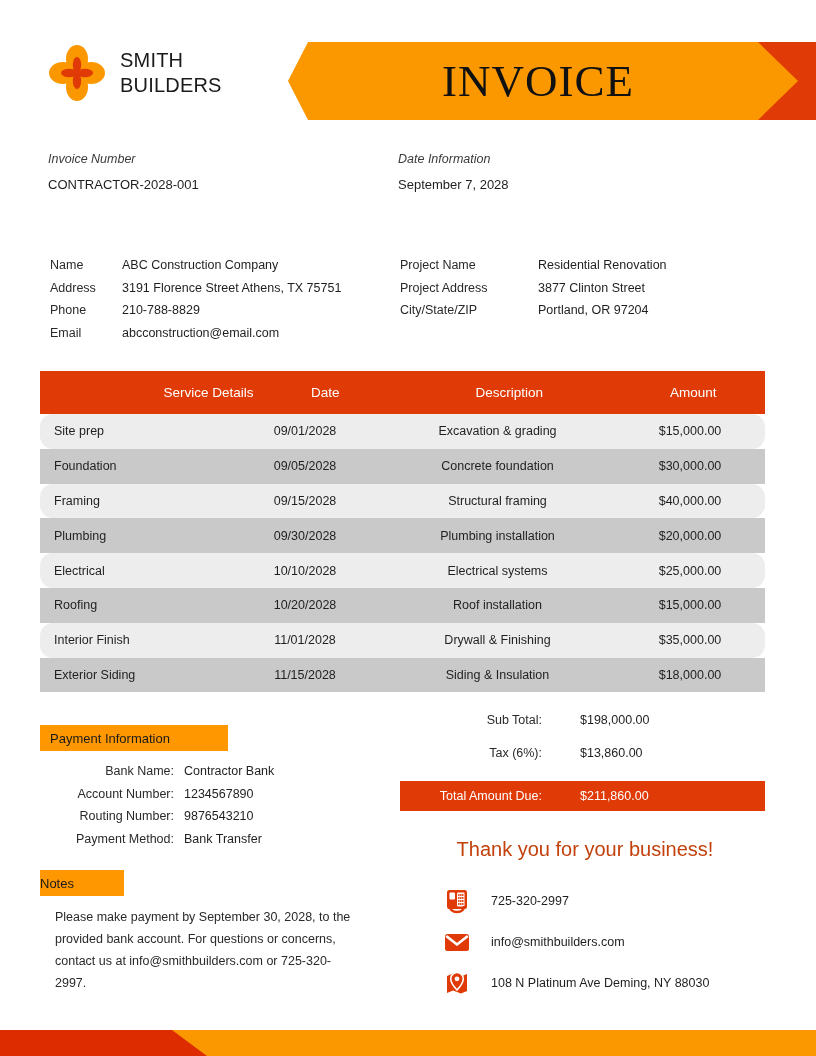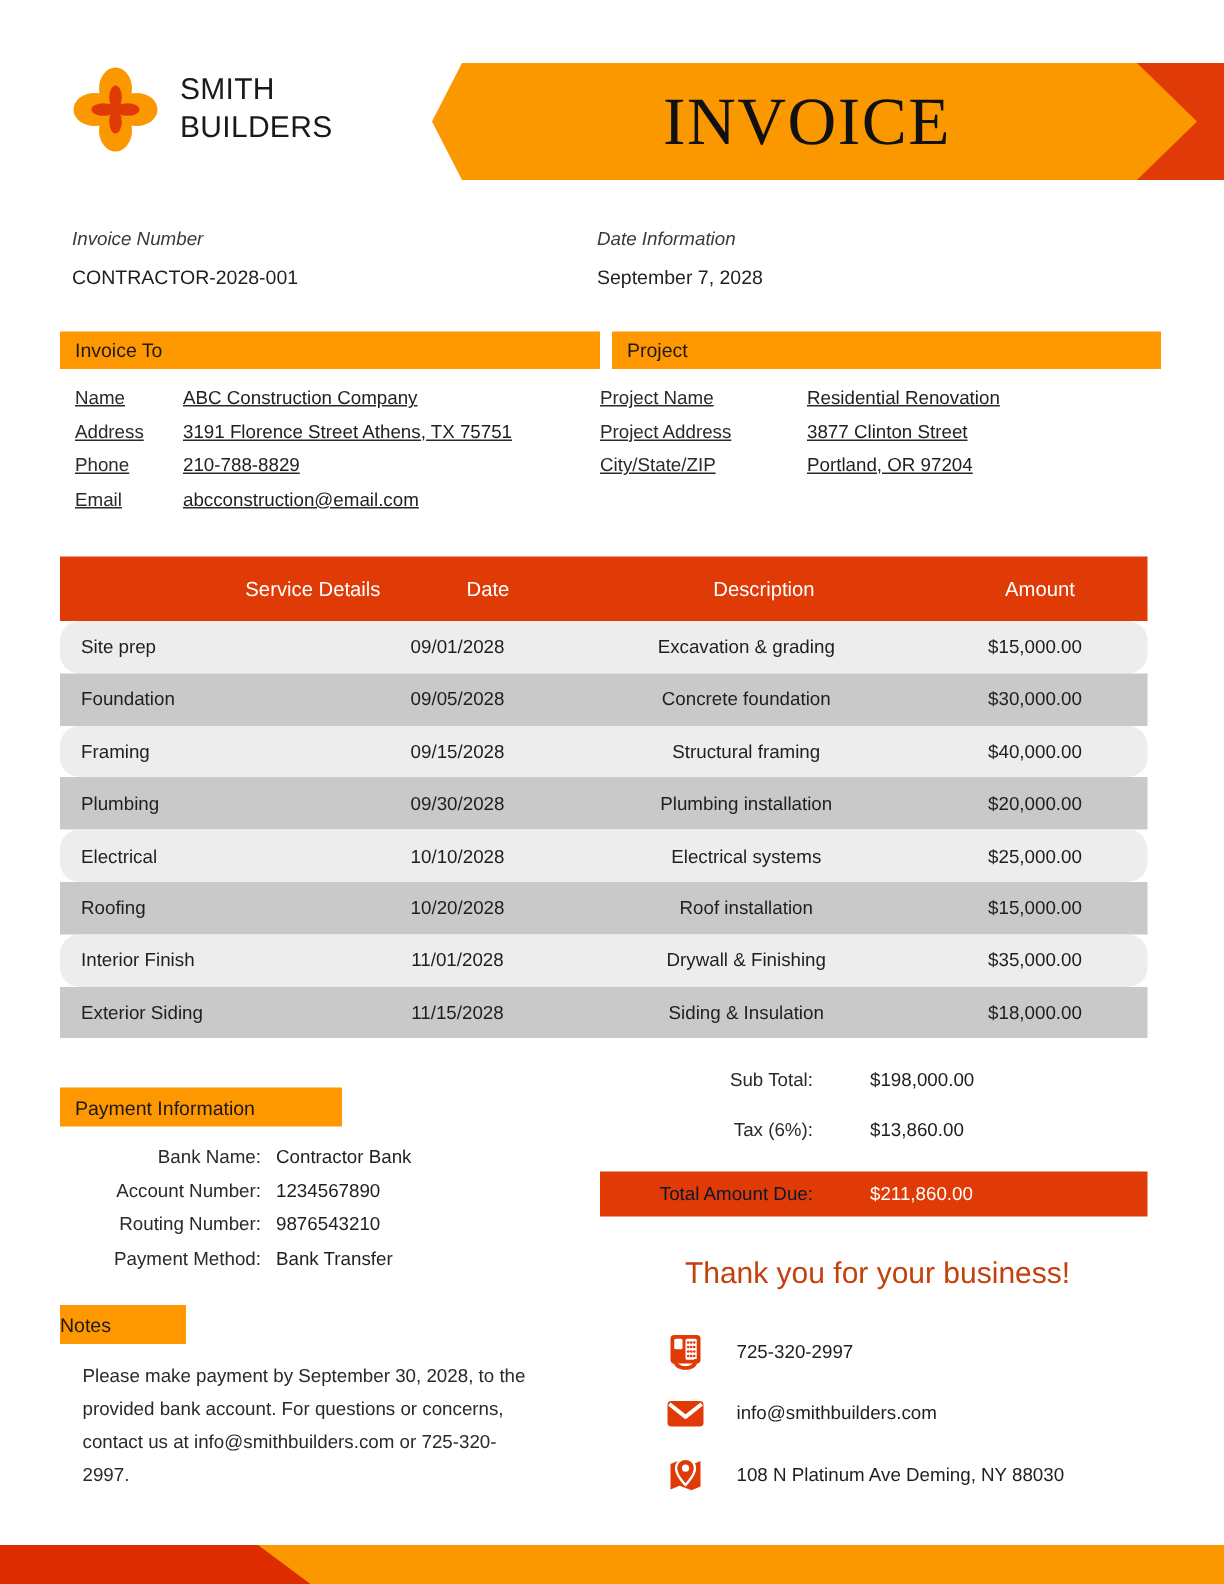--- a/index.html
+++ b/index.html
@@ -41,21 +41,21 @@
   
   .bands { position: absolute; left: 40px; top: 221px; width: 734px; display: flex; gap: 8px; }
   .band { height: 25px; background: #FF9800; display: flex; align-items: center; }
   .band-invoice-to { width: 360px; padding-left: 10px; }
   .band-project { width: 366px; padding-left: 10px; }
   .band-title { font-size: 13px; color: #1a1a1a; }
 
   .party { position: absolute; top: 258px; font-size: 12.5px; color: #2a2a2a; }
   .party-left { left: 50px; }
   .party-right { left: 400px; }
-  .party-row { display: flex; height: 22.5px; align-items: flex-start; text-decoration: underline; }
+  .party-row { display: flex; height: 22.5px; align-items: flex-start; }
   .party-left .pk { width: 72px; }
   .party-right .pk { width: 138px; }
   .pk { color: #2a2a2a; }
   .pv { color: #1f1f1f; }
 
   
   .tbl { position: absolute; left: 40px; top: 371px; width: 725px; }
   .tr { display: flex; align-items: center; }
   .thead { background: #E03A06; height: 43px; }
   .thead .td { color: #fff; font-size: 13.5px; text-align: center; }
@@ -92,21 +92,21 @@
 
   
   .totals { position: absolute; left: 400px; top: 703px; width: 365px; }
   .tot-row { display: flex; height: 33px; align-items: center; justify-content: space-between; }
   .tot-k { width: 180px; text-align: right; padding-right: 38px; font-size: 12.5px; color: #2a2a2a; }
   .tot-v { width: 185px; text-align: left; font-size: 12.5px; color: #1f1f1f; }
   .tot-due {
     margin-top: 12px; background: #E03A06; height: 30px;
     display: flex; align-items: center;
   }
-  .tot-due .tot-k { color: #0f172a; }
+  .tot-due .tot-k { color: #ffffff; }
   .tot-due .tot-v { color: #fff; }
 
   
   .thanks {
     position: absolute; left: 400px; top: 838px; width: 370px;
     text-align: center; font-size: 20px; color: #c2410c;
   }
   .contacts { position: absolute; left: 443px; top: 880px; width: 330px; }
   .contact-row { display: flex; align-items: center; height: 41px; }
   .contact-ico { width: 28px; height: 28px; flex: 0 0 28px; margin-right: 20px; }
@@ -152,28 +152,20 @@
     <div class="meta-col">
       <div class="meta-label">Invoice Number</div>
       <div class="meta-value">CONTRACTOR-2028-001</div>
     </div>
     <div class="meta-col">
       <div class="meta-label">Date Information</div>
       <div class="meta-value">September 7, 2028</div>
     </div>
   </div>
 
-  <div class="bands">
-    <div class="band band-invoice-to">
-      <span class="band-title">Invoice To</span>
-    </div>
-    <div class="band band-project">
-      <span class="band-title">Project</span>
-    </div>
-  </div>
 
   <div class="party party-left">
       <div class="party-row">
         <div class="pk">Name</div>
         <div class="pv">ABC Construction Company</div>
       </div>
       <div class="party-row">
         <div class="pk">Address</div>
         <div class="pv">3191 Florence Street Athens, TX 75751</div>
       </div>

